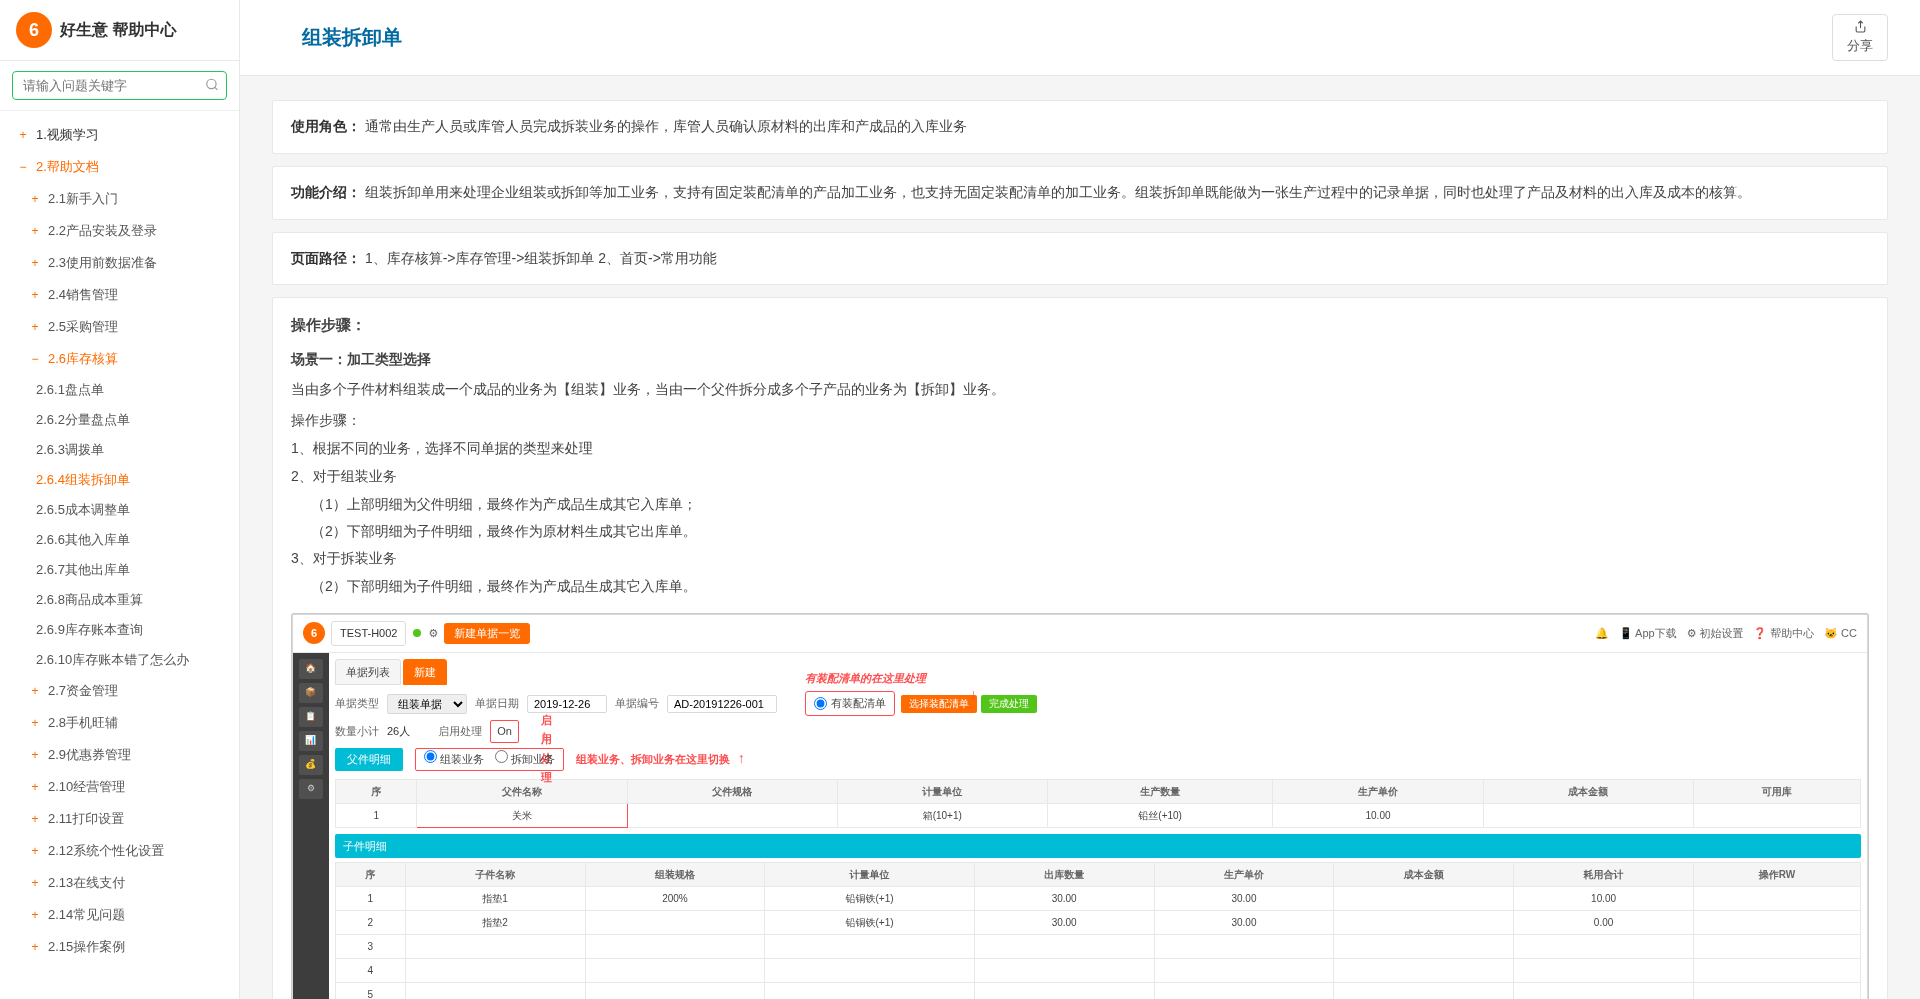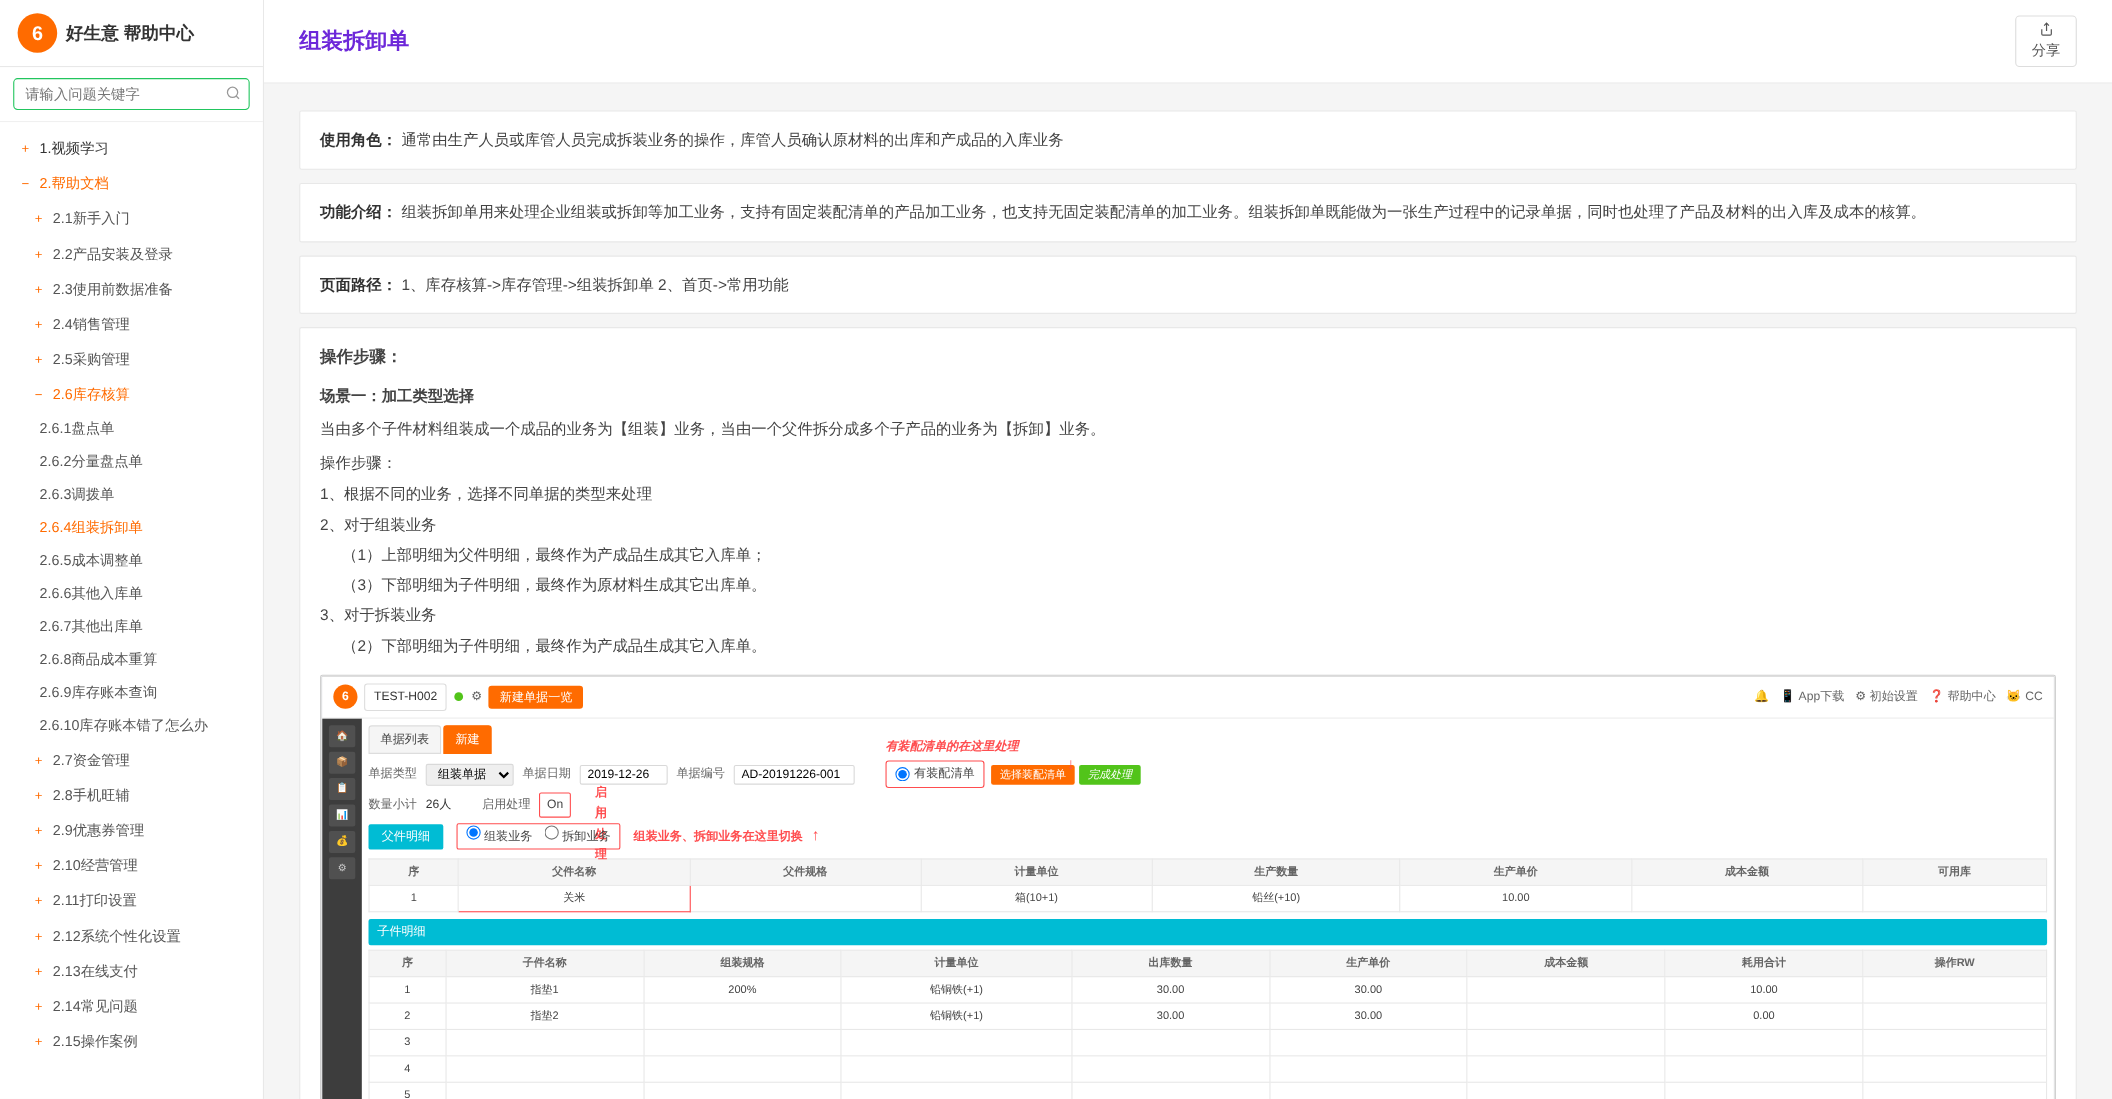--- a/index.html
+++ b/index.html
@@ -118,21 +118,22 @@
       background: #fff;
       border-bottom: 1px solid #e8e8e8;
       padding: 14px 32px;
       display: flex;
       align-items: center;
       justify-content: space-between;
     }
     .page-title {
       font-size: 20px;
       font-weight: 600;
-      color: #6d28d9;
+      color: #0369a1;
+      margin-left: 30px;
     }
     .share-btn {
       border: 1px solid #ddd;
       border-radius: 4px;
       padding: 5px 14px;
       font-size: 13px;
       color: #555;
       background: #fff;
       cursor: pointer;
       display: flex;
@@ -466,21 +467,21 @@
     </div>
 
     <div class="content-section">
       <div class="steps-title">操作步骤：</div>
       <div class="scenario-title">场景一：加工类型选择</div>
       <div class="step-text">当由多个子件材料组装成一个成品的业务为【组装】业务，当由一个父件拆分成多个子产品的业务为【拆卸】业务。</div>
       <div class="step-text" style="margin-top:8px;">操作步骤：</div>
       <div class="step-text">1、根据不同的业务，选择不同单据的类型来处理</div>
       <div class="step-text">2、对于组装业务</div>
       <div class="sub-step">（1）上部明细为父件明细，最终作为产成品生成其它入库单；</div>
-      <div class="sub-step">（3）下部明细为子件明细，最终作为原材料生成其它出库单。</div>
+      <div class="sub-step">（2）下部明细为子件明细，最终作为原材料生成其它出库单。</div>
       <div class="step-text">3、对于拆装业务</div>
       <div class="sub-step">（2）下部明细为子件明细，最终作为产成品生成其它入库单。</div>
 
       <div class="screenshot-wrap" style="margin-top:14px; position:relative;">
         <div class="app-screenshot">
 
           <div class="app-topbar">
             <div class="app-topbar-left">
               <div class="app-logo">6</div>
               <div class="app-company">TEST-H002</div>
@@ -527,21 +528,21 @@
                 <input class="app-form-input" value="2019-12-26" style="width: 80px;">
                 <span class="app-form-label">单据编号</span>
                 <input class="app-form-input" value="AD-20191226-001" style="width: 110px;">
 
                 <div style="position:relative; display:flex; align-items:center; margin-left:20px;">
                   <div style="border:1.5px solid #ff4d4f; border-radius:3px; padding:2px 8px; font-size:11px; display:flex;align-items:center;gap:4px;">
                     <input type="radio" name="asstype" checked="" style="">
                     <span>有装配清单</span>
                   </div>
                   <button class="orange-btn-small" style="margin-left:6px;">选择装配清单</button>
-                  <button class="green-btn-small" style="margin-left:4px;font-style:italic;">完成处理</button>
+                  <button class="green-btn-small" style="margin-left:4px;">完成处理</button>
 
                   <div style="position:absolute; top:-22px; left:0; color:#ff4d4f; font-size:11px; font-weight:bold; white-space:nowrap;font-style:italic;">有装配清单的在这里处理</div>
                   <div style="position:absolute; top:-8px; right:60px; color:#ff4d4f; font-size:14px;">↓</div>
                 </div>
               </div>
 
               <div class="app-form-row">
                 <span class="app-form-label">数量小计</span>
                 <span style="font-size:11px; color:#333;">26人</span>
                 <span style="margin-left:20px;" class="app-form-label">启用处理</span>

